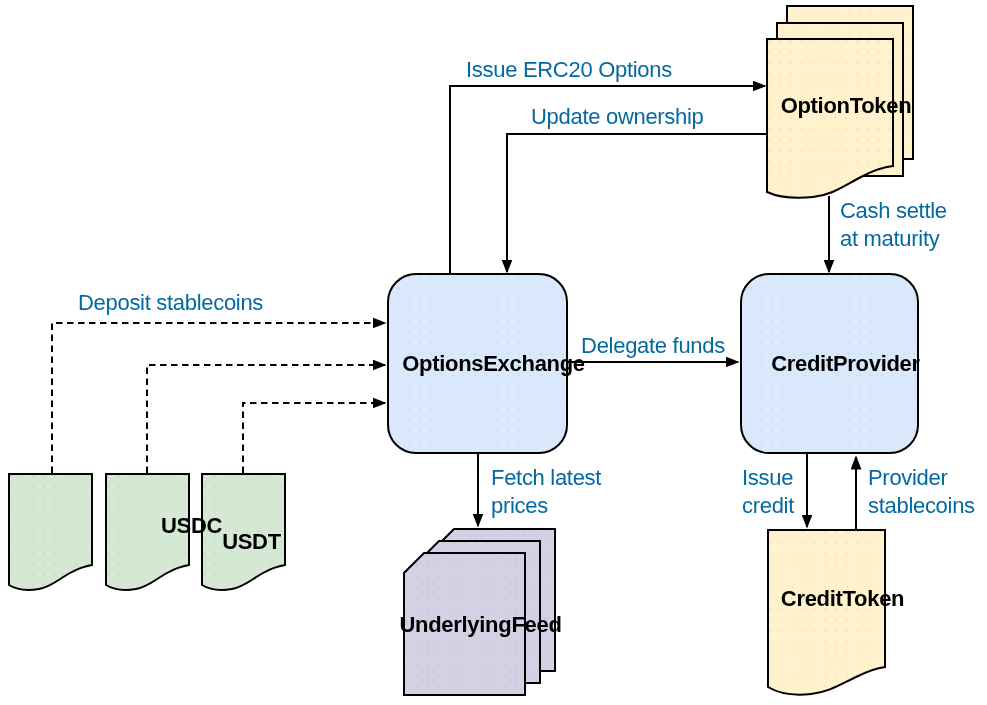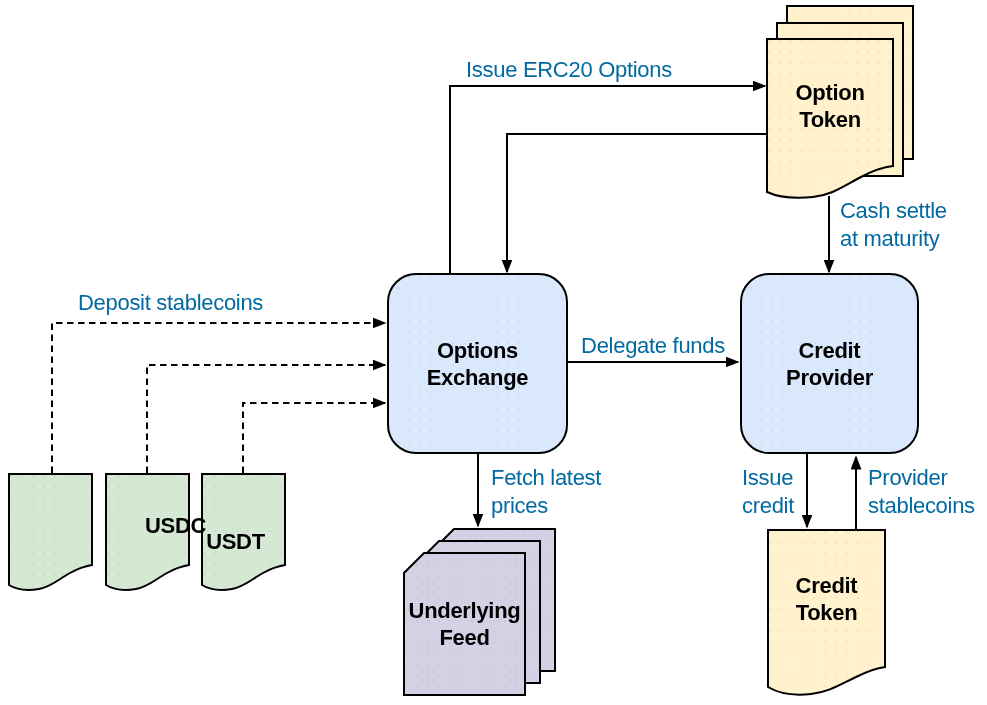--- a/index.html
+++ b/index.html
@@ -16,29 +16,29 @@
     position:absolute;
     font-size:22px;
     line-height:28px;
     letter-spacing:-0.3px;
     white-space:nowrap;
     color:#0369a1;
   }
   .node-lbl{
     position:absolute;
     display:flex;
-    flex-direction:column;
     align-items:center;
     justify-content:center;
     font-size:22px;
     font-weight:bold;
     line-height:27px;
     letter-spacing:-0.3px;
     text-align:center;
     color:#000;
+    margin-left:16px;
   }
   .centered{transform:translateX(-50%);}
 </style>
 </head>
 <body>
 
 <div class="canvas">
 
   <svg width="987" height="705" viewBox="0 0 987 705">
     <defs>
@@ -129,20 +129,21 @@
 
   <div class="node-lbl" style="left:106px;top:474px;width:83px;height:102px;padding-left:28px;">
     <div>USDC</div>
   </div>
   <div class="node-lbl" style="left:202px;top:490px;width:67px;height:102px;">
     <div>USDT</div>
   </div>
 
   <div class="lbl" style="left:466px;top:56px;">Issue ERC20 Options</div>
 
+  <div class="lbl" style="left:531px;top:103px;">Update ownership</div>
 
   <div class="lbl" style="left:840px;top:197px;">
     <div>Cash settle</div>
     <div>at maturity</div>
   </div>
 
   <div class="lbl" style="left:78px;top:289px;">Deposit stablecoins</div>
 
   <div class="lbl centered" style="left:653px;top:332px;">
     <div>Delegate funds</div>

